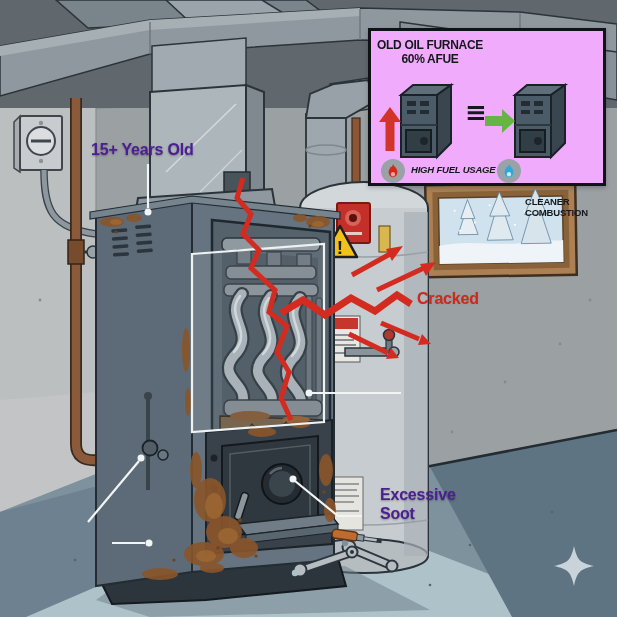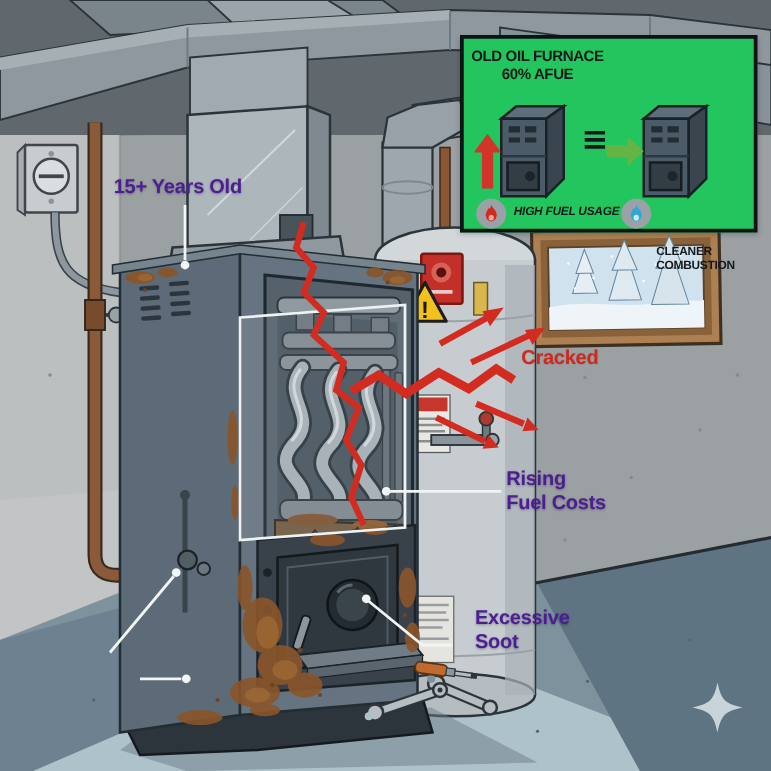--- a/index.html
+++ b/index.html
@@ -9,30 +9,30 @@
   }
   #scene { position:absolute; left:0; top:0; width:617px; height:617px; }
 
   .lbl {
     position:absolute; z-index:5;
     font:700 16px/19px "Liberation Sans", sans-serif;
     color:#4c1d95; letter-spacing:-0.2px;
     text-shadow:0 1px 2px rgba(15,20,25,.35);
     white-space:nowrap;
   }
-  .lbl.red { color:#cd2a1e; text-shadow:0 0 1px rgba(120,20,10,.25); }
+  .lbl.red { color:#cd2a1e; text-shadow:0 0 1px rgba(120,20,10,.25);margin-top:12px; }
   #lbl-age     { left:91px;  top:140px; }
   #lbl-cracked { left:417px; top:277px; }
   #lbl-rising  { left:405px; top:374px; }
   #lbl-soot    { left:380px; top:485px; }
   #lbl-repairs { left:47px;  top:528px; }
 
   #inset {
     position:absolute; left:368px; top:28px; width:238px; height:158px;
-    background:#22c55e; border:3px solid #101316; box-sizing:border-box;
+    background:#f0abfc; border:3px solid #101316; box-sizing:border-box;
     z-index:6; box-shadow:0 2px 4px rgba(20,25,30,.25);
   }
   .inset-col { position:absolute; top:7px; width:110px; text-align:center; color:#14181b; }
   .inset-col .tl { display:block; font:700 12px/14px "Liberation Sans", sans-serif; letter-spacing:-0.3px; }
   #col-old { left:4px; } #col-new { left:124px; }
   .mini { position:absolute; }
   #mini-old { left:26px; top:46px; } #mini-new { left:140px; top:46px; }
   #up-arrow { position:absolute; left:8px; top:76px; }
   #equiv { position:absolute; left:94px; top:68px; font:700 26px/26px "DejaVu Sans", sans-serif; color:#15191c; }
   #right-arrow { position:absolute; left:114px; top:78px; }
@@ -371,24 +371,20 @@
     </g>
   </g>
 
   <path d="M574,546 C577,560 580,563 594,566 C580,569 577,572 574,586 C571,572 568,569 554,566 C568,563 571,560 574,546 Z" fill="#c9d4da"></path>
 </svg>
 
   <div class="lbl" id="lbl-age">15+ Years Old</div>
   <div class="lbl red" id="lbl-cracked">
     <div>Cracked</div>
   </div>
-  <div class="lbl" id="lbl-rising">
-    <div>Rising</div>
-    <div>Fuel Costs</div>
-  </div>
   <div class="lbl" id="lbl-soot">
     <div>Excessive</div>
     <div>Soot</div>
   </div>
 
   <div id="inset">
     <div class="inset-col" id="col-old">
       <span class="tl">OLD OIL FURNACE</span>
       <span class="tl">60% AFUE</span>
     </div>

